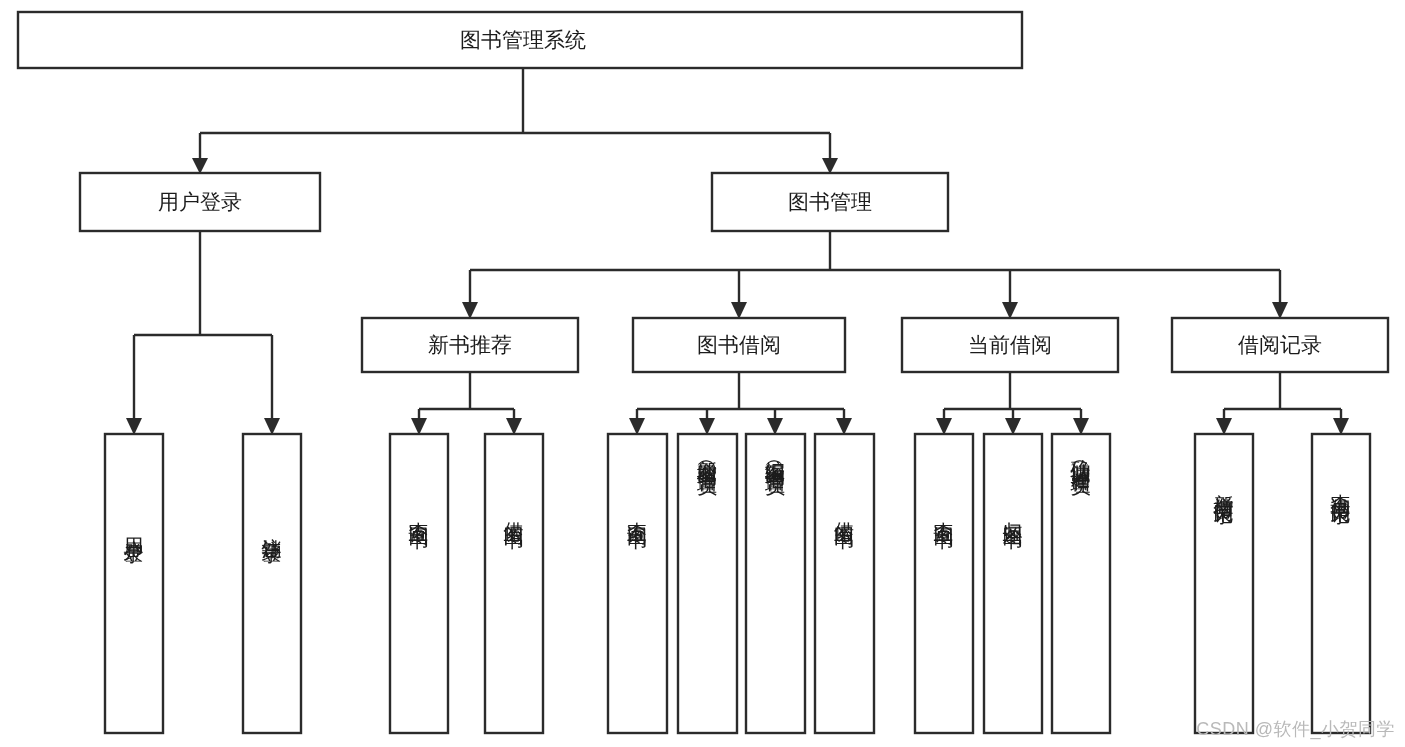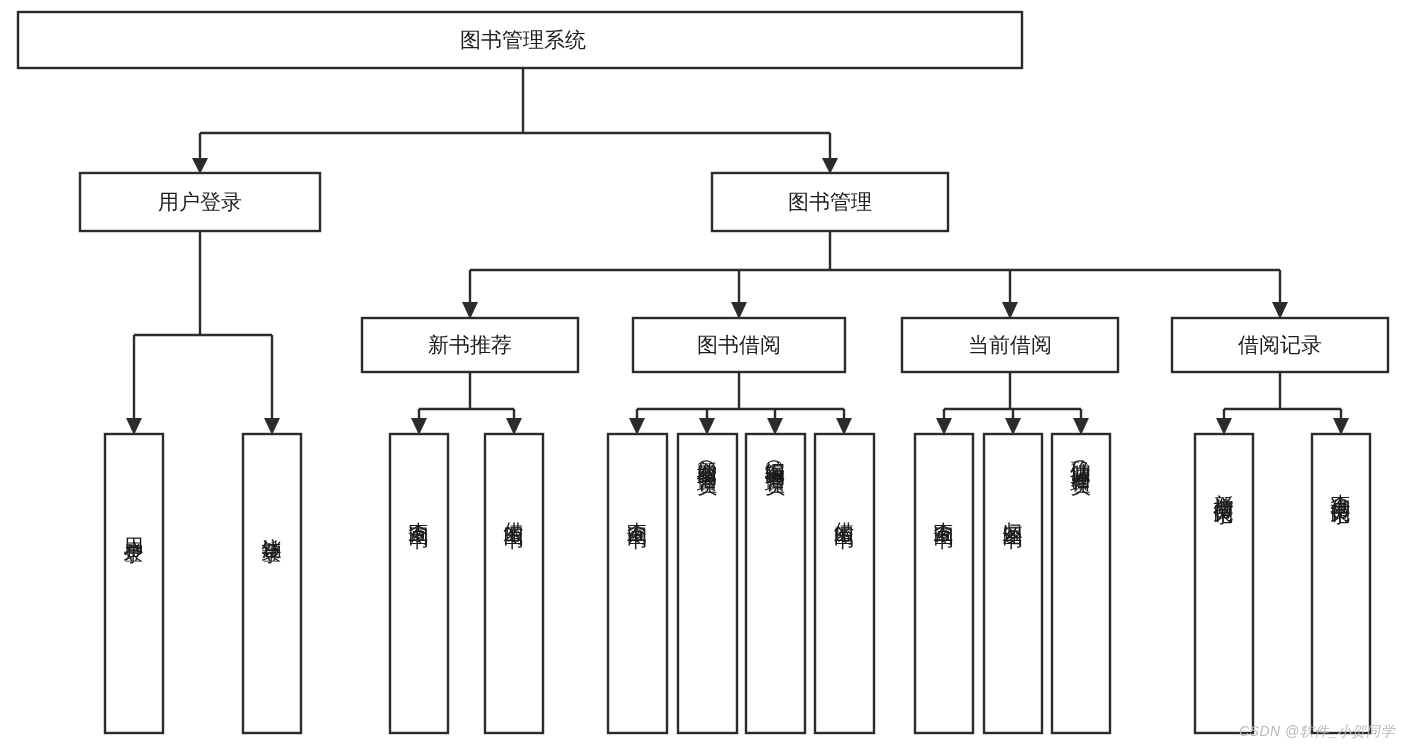--- a/index.html
+++ b/index.html
@@ -64,25 +64,24 @@
     letter-spacing: 2.5px;
     color: #1c1c1c;
     white-space: nowrap;
     text-align: start;
   }
   .watermark {
     position: absolute;
     right: 10px;
     bottom: 6px;
     font-family: "Liberation Sans", "DejaVu Sans", sans-serif;
-    font-size: 14px;
+    font-size: 18px;
     color: #b9b9b9;
     white-space: nowrap;
     letter-spacing: 0.5px;
-    font-style: italic;
   }
 </style>
 </head>
 <body>
 
 <div id="diagram-root">
 
   <svg class="flow" viewBox="0 0 1405 747">
 
     <g>

